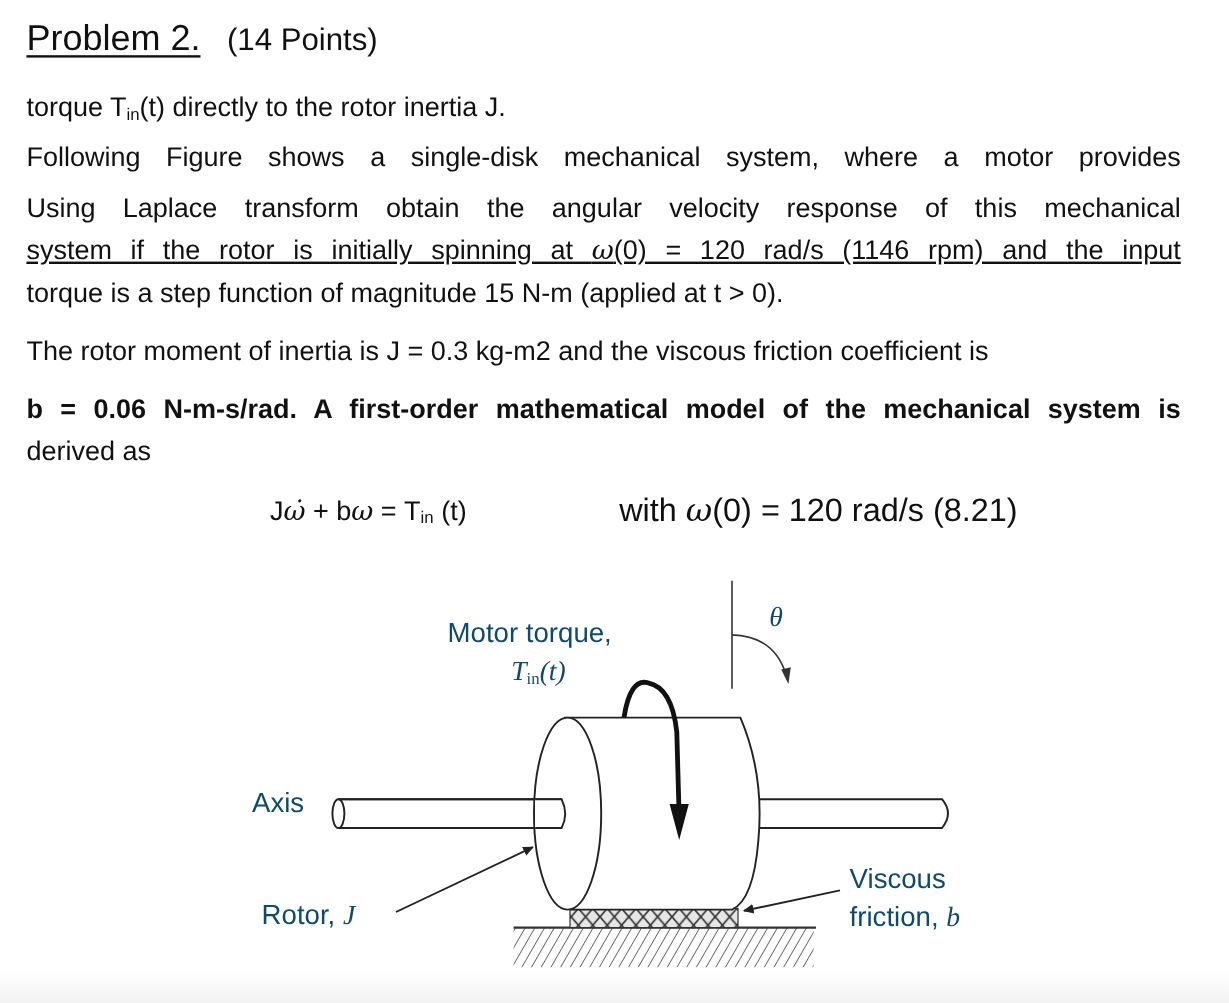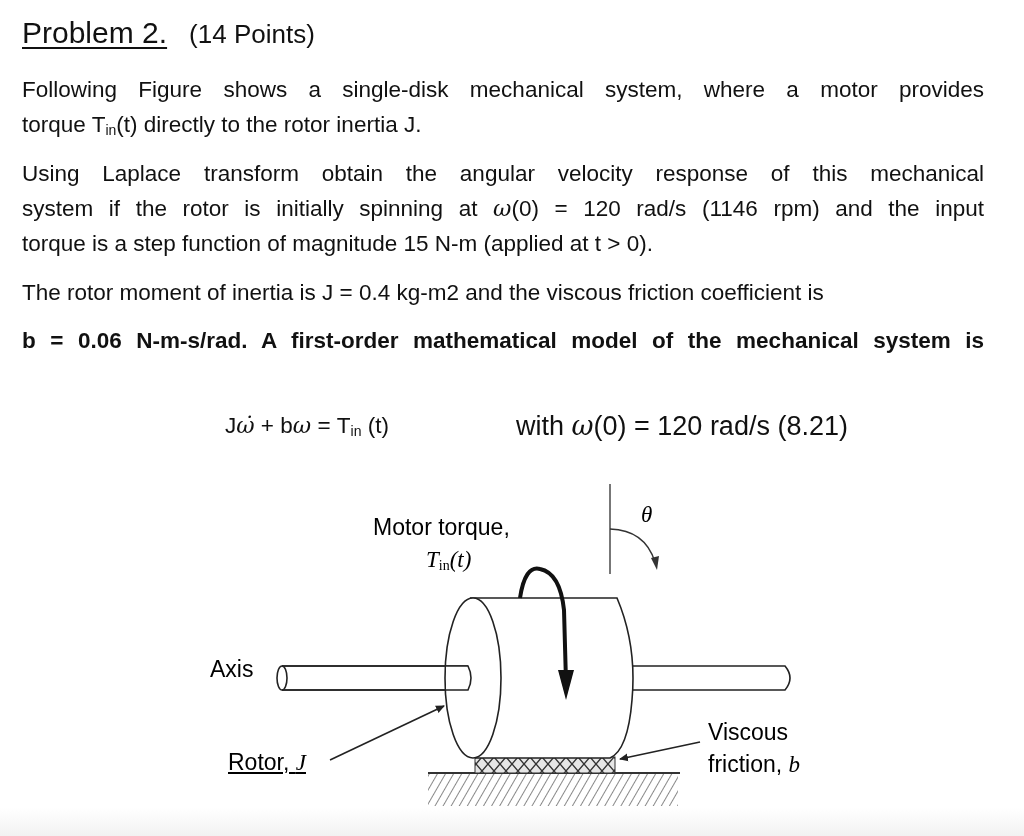--- a/index.html
+++ b/index.html
@@ -22,50 +22,51 @@
       position: absolute; left: 22px; width: 962px;
       font-size: 22.5px; line-height: 35px; text-align: justify;
     }
     sub.small { font-size: 14px; vertical-align: -3px; }
     .math { font-family: "DejaVu Serif", serif; font-style: italic; }
     .eq-left { position: absolute; left: 225px; top: 408px; font-size: 22.5px; line-height: 35px; white-space: nowrap; }
     .eq-right { position: absolute; left: 516px; top: 408px; font-size: 27px; line-height: 35px; white-space: nowrap; }
     .figure { position: absolute; left: 200px; top: 470px; width: 640px; height: 340px; }
     .figure svg { position: absolute; left: 0; top: 0; }
     .fig-label {
-      position: absolute; white-space: nowrap; color: #000000;
+      position: absolute; white-space: nowrap; color: #0c4a6e;
       font-family: "Liberation Sans", sans-serif; font-size: 23px; line-height: 28px;
     }
     .fig-label .it { font-family: "Liberation Serif", serif; font-style: italic; }
     .dot { position: absolute; left: 175px; top: 810px; width: 2px; height: 2px; background: #000; }
   </style>
 </head>
 <body>
 
 <div class="heading">
   <span class="title">Problem 2.</span><span class="points">(14 Points)</span>
 </div>
 
 <div class="para" style="top:72px;">
+  <div><span>torque T</span><sub class="small">in</sub><span>(t) directly to the rotor inertia J.</span></div>
   <div style="text-align:justify;text-align-last:justify;">Following Figure shows a single-disk mechanical system, where a motor provides</div>
-  <div><span>torque T</span><sub class="small">in</sub><span>(t) directly to the rotor inertia J.</span></div>
 </div>
 
 <div class="para" style="top:156px;">
   <div style="text-align:justify;text-align-last:justify;">Using Laplace transform obtain the angular velocity response of this mechanical</div>
-  <div style="text-align:justify;text-align-last:justify;"><span>system if the rotor is initially spinning at </span><span class="math">ω</span><span>(0) = 120 rad/s (1146 rpm) and the input</span></div>
+  <div style="text-align:justify;text-align-last:justify;text-decoration:underline;"><span>system if the rotor is initially spinning at </span><span class="math">ω</span><span>(0) = 120 rad/s (1146 rpm) and the input</span></div>
   <div>torque is a step function of magnitude 15 N-m (applied at t &gt; 0).</div>
 </div>
 
 <div class="para" style="top:275px;">
-  <div>The rotor moment of inertia is J = 0.4 kg-m2 and the viscous friction coefficient is</div>
+  <div>The rotor moment of inertia is J = 0.3 kg-m2 and the viscous friction coefficient is</div>
 </div>
 
 <div class="para" style="top:323px;">
   <div style="text-align:justify;text-align-last:justify;font-weight:bold;">b = 0.06 N-m-s/rad. A first-order mathematical model of the mechanical system is</div>
+  <div>derived as</div>
 </div>
 
 <div class="eq-left">
   <span>J</span><span class="math">ω̇</span><span> + b</span><span class="math">ω</span><span> = T</span><sub class="small">in</sub><span> (t)</span>
 </div>
 <div class="eq-right">
   <span>with </span><span class="math">ω</span><span>(0) = 120 rad/s (8.21)</span>
 </div>
 
 <div class="figure">
@@ -117,19 +118,19 @@
     </g>
 
     <line x1="130" y1="290" x2="244" y2="236" stroke="#222" stroke-width="1.6" marker-end="url(#arrowhead)"></line>
     <line x1="500" y1="272" x2="420" y2="289" stroke="#222" stroke-width="1.6" marker-end="url(#arrowhead)"></line>
   </svg>
 
   <div class="fig-label" style="left:173px; top:43px;">Motor torque,</div>
   <div class="fig-label" style="left:226px; top:75px;"><span class="it">T</span><sub class="small" style="font-family:'Liberation Serif',serif;">in</sub><span class="it">(t)</span></div>
   <div class="fig-label" style="left:441px; top:30px;"><span class="it">θ</span></div>
   <div class="fig-label" style="left:10px; top:185px;">Axis</div>
-  <div class="fig-label" style="left:28px; top:278px;text-decoration:underline;"><span>Rotor, </span><span class="it">J</span></div>
+  <div class="fig-label" style="left:18px; top:278px;"><span>Rotor, </span><span class="it">J</span></div>
   <div class="fig-label" style="left:508px; top:248px;">Viscous</div>
   <div class="fig-label" style="left:508px; top:280px;"><span>friction, </span><span class="it">b</span></div>
 </div>
 
 <div class="dot"></div>
 <div class="bottom-fade"></div>
 
 </body></html>

